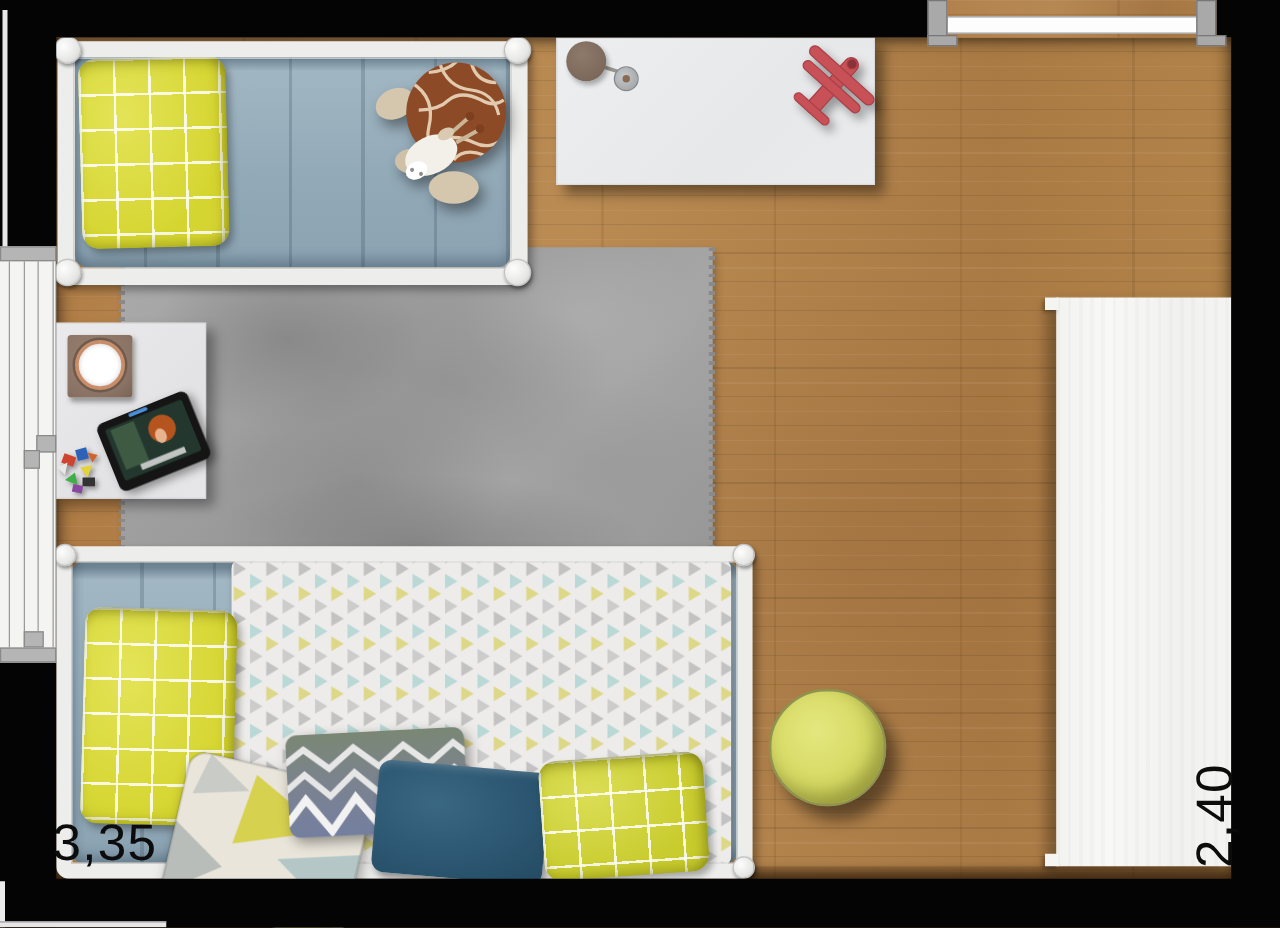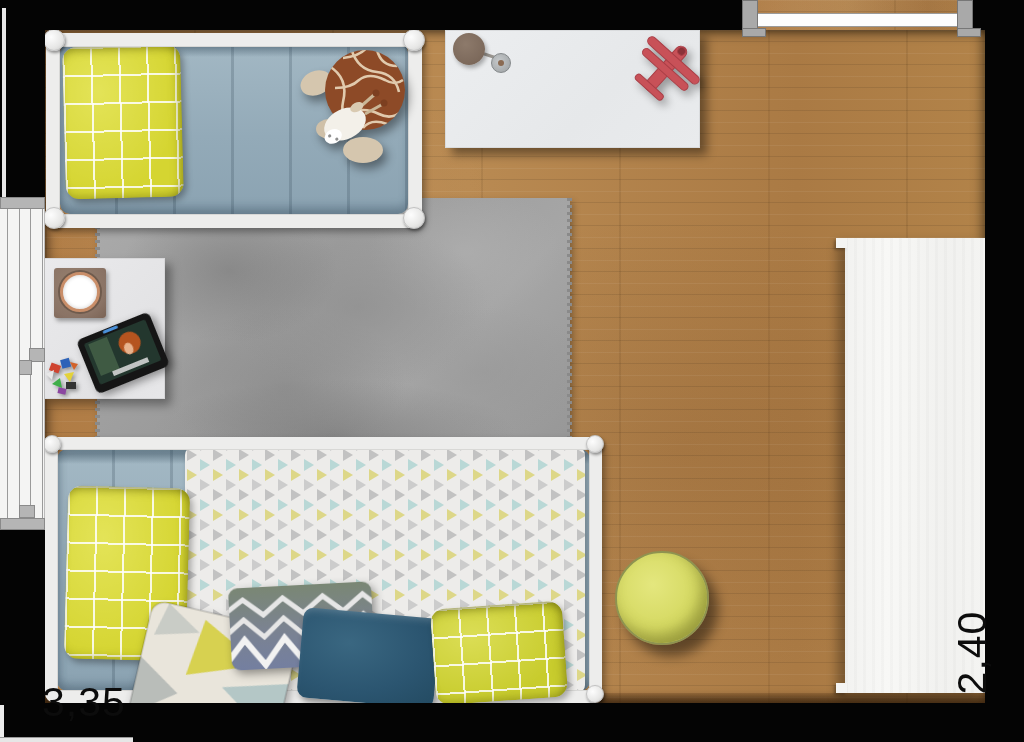--- a/index.html
+++ b/index.html
@@ -110,21 +110,21 @@
     box-shadow:inset -1px 0 0 #bbb;}
   .wline{top:12px;width:1px;height:309px;background:#9a9a9a;}
   .wcap{left:0;width:45px;height:12px;background:#b5b5b5;border:1px solid #8a8a8a;}
   .wblock{background:#b5b5b5;border:1px solid #8a8a8a;}
   #ext-sliver{left:2px;top:8px;width:4px;height:189px;background:#e8e8e8;z-index:11;}
   #corner-sliver-v{left:0;top:705px;width:4px;height:37px;background:#ececec;z-index:12;}
   #corner-strip-h{left:0;top:737px;width:133px;height:5px;background:#e6e6e6;border-top:1px solid #9a9a9a;z-index:12;}
 
   
   .dim{color:#0c0c0c;font-size:41px;letter-spacing:1px;z-index:12;line-height:1;}
-  #dim-w{left:42px;top:654px;margin-top:28px;}
+  #dim-w{left:42px;top:654px;}
   #dim-d{left:910px;top:632px;width:124px;text-align:center;transform:rotate(-90deg);}
 
   svg{position:absolute;overflow:visible;}
 </style>
 </head>
 <body>
 
 <div id="stage">
 
   <div id="floor" class="wood"></div>

